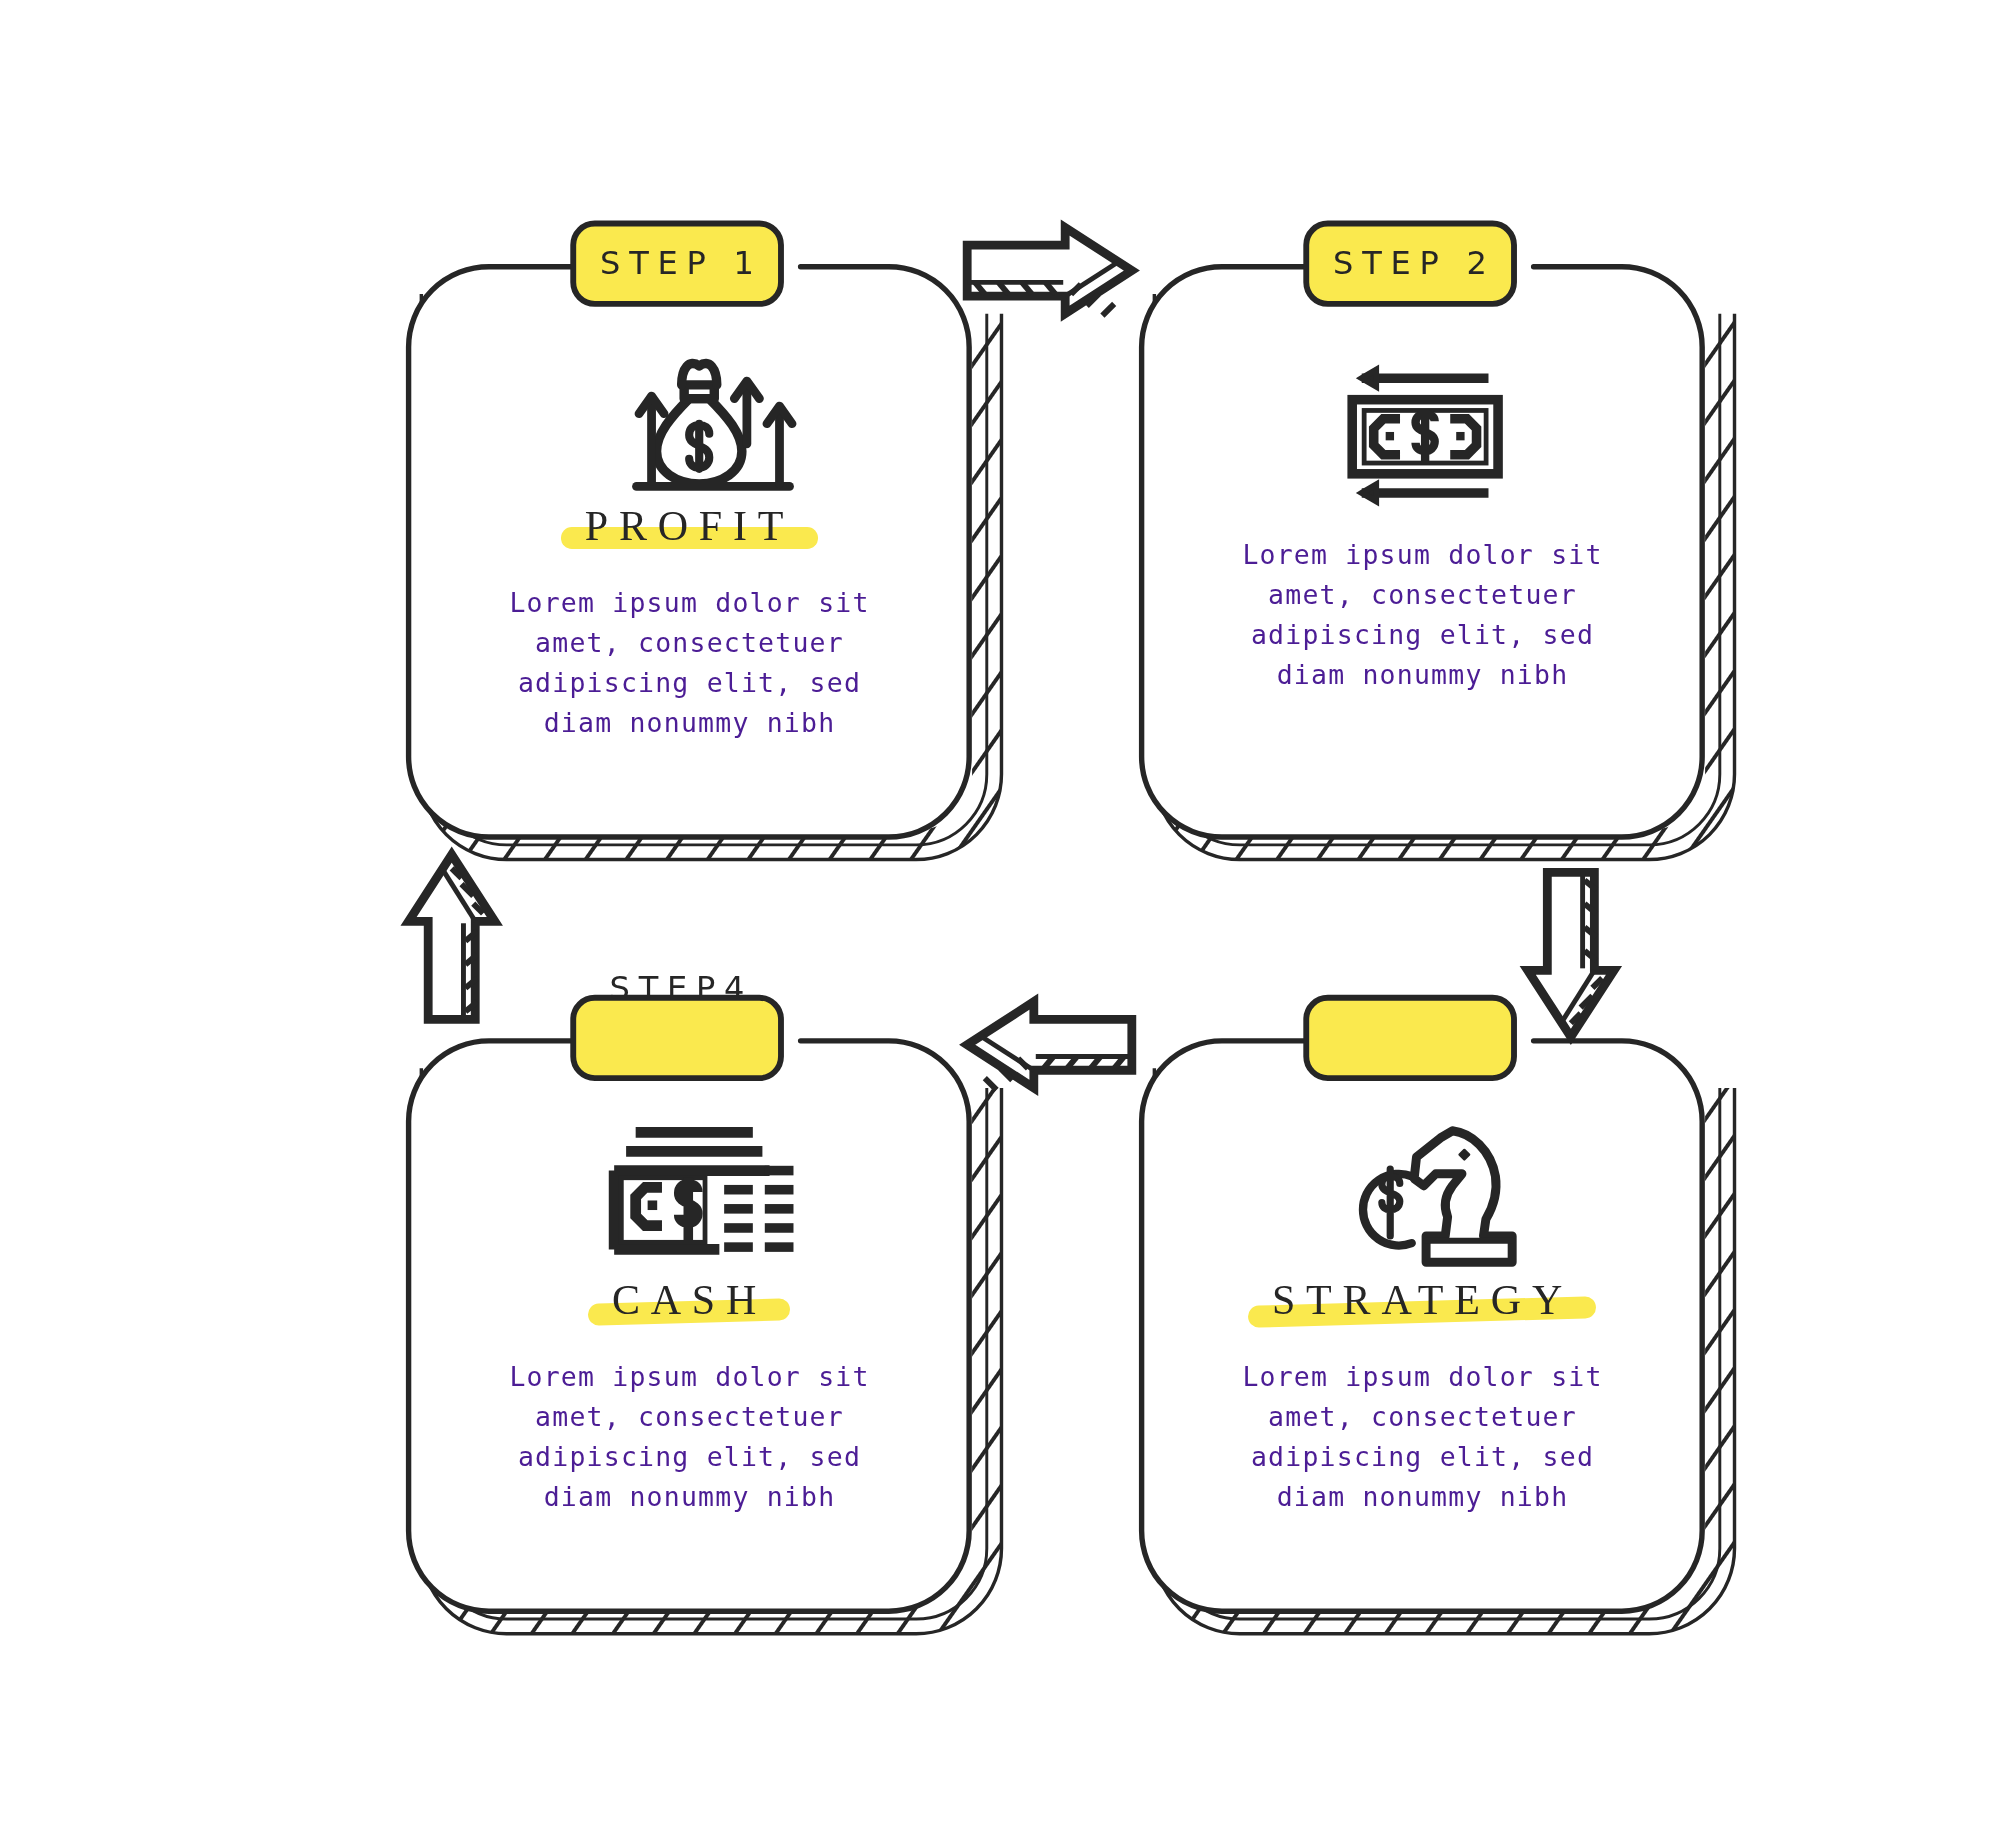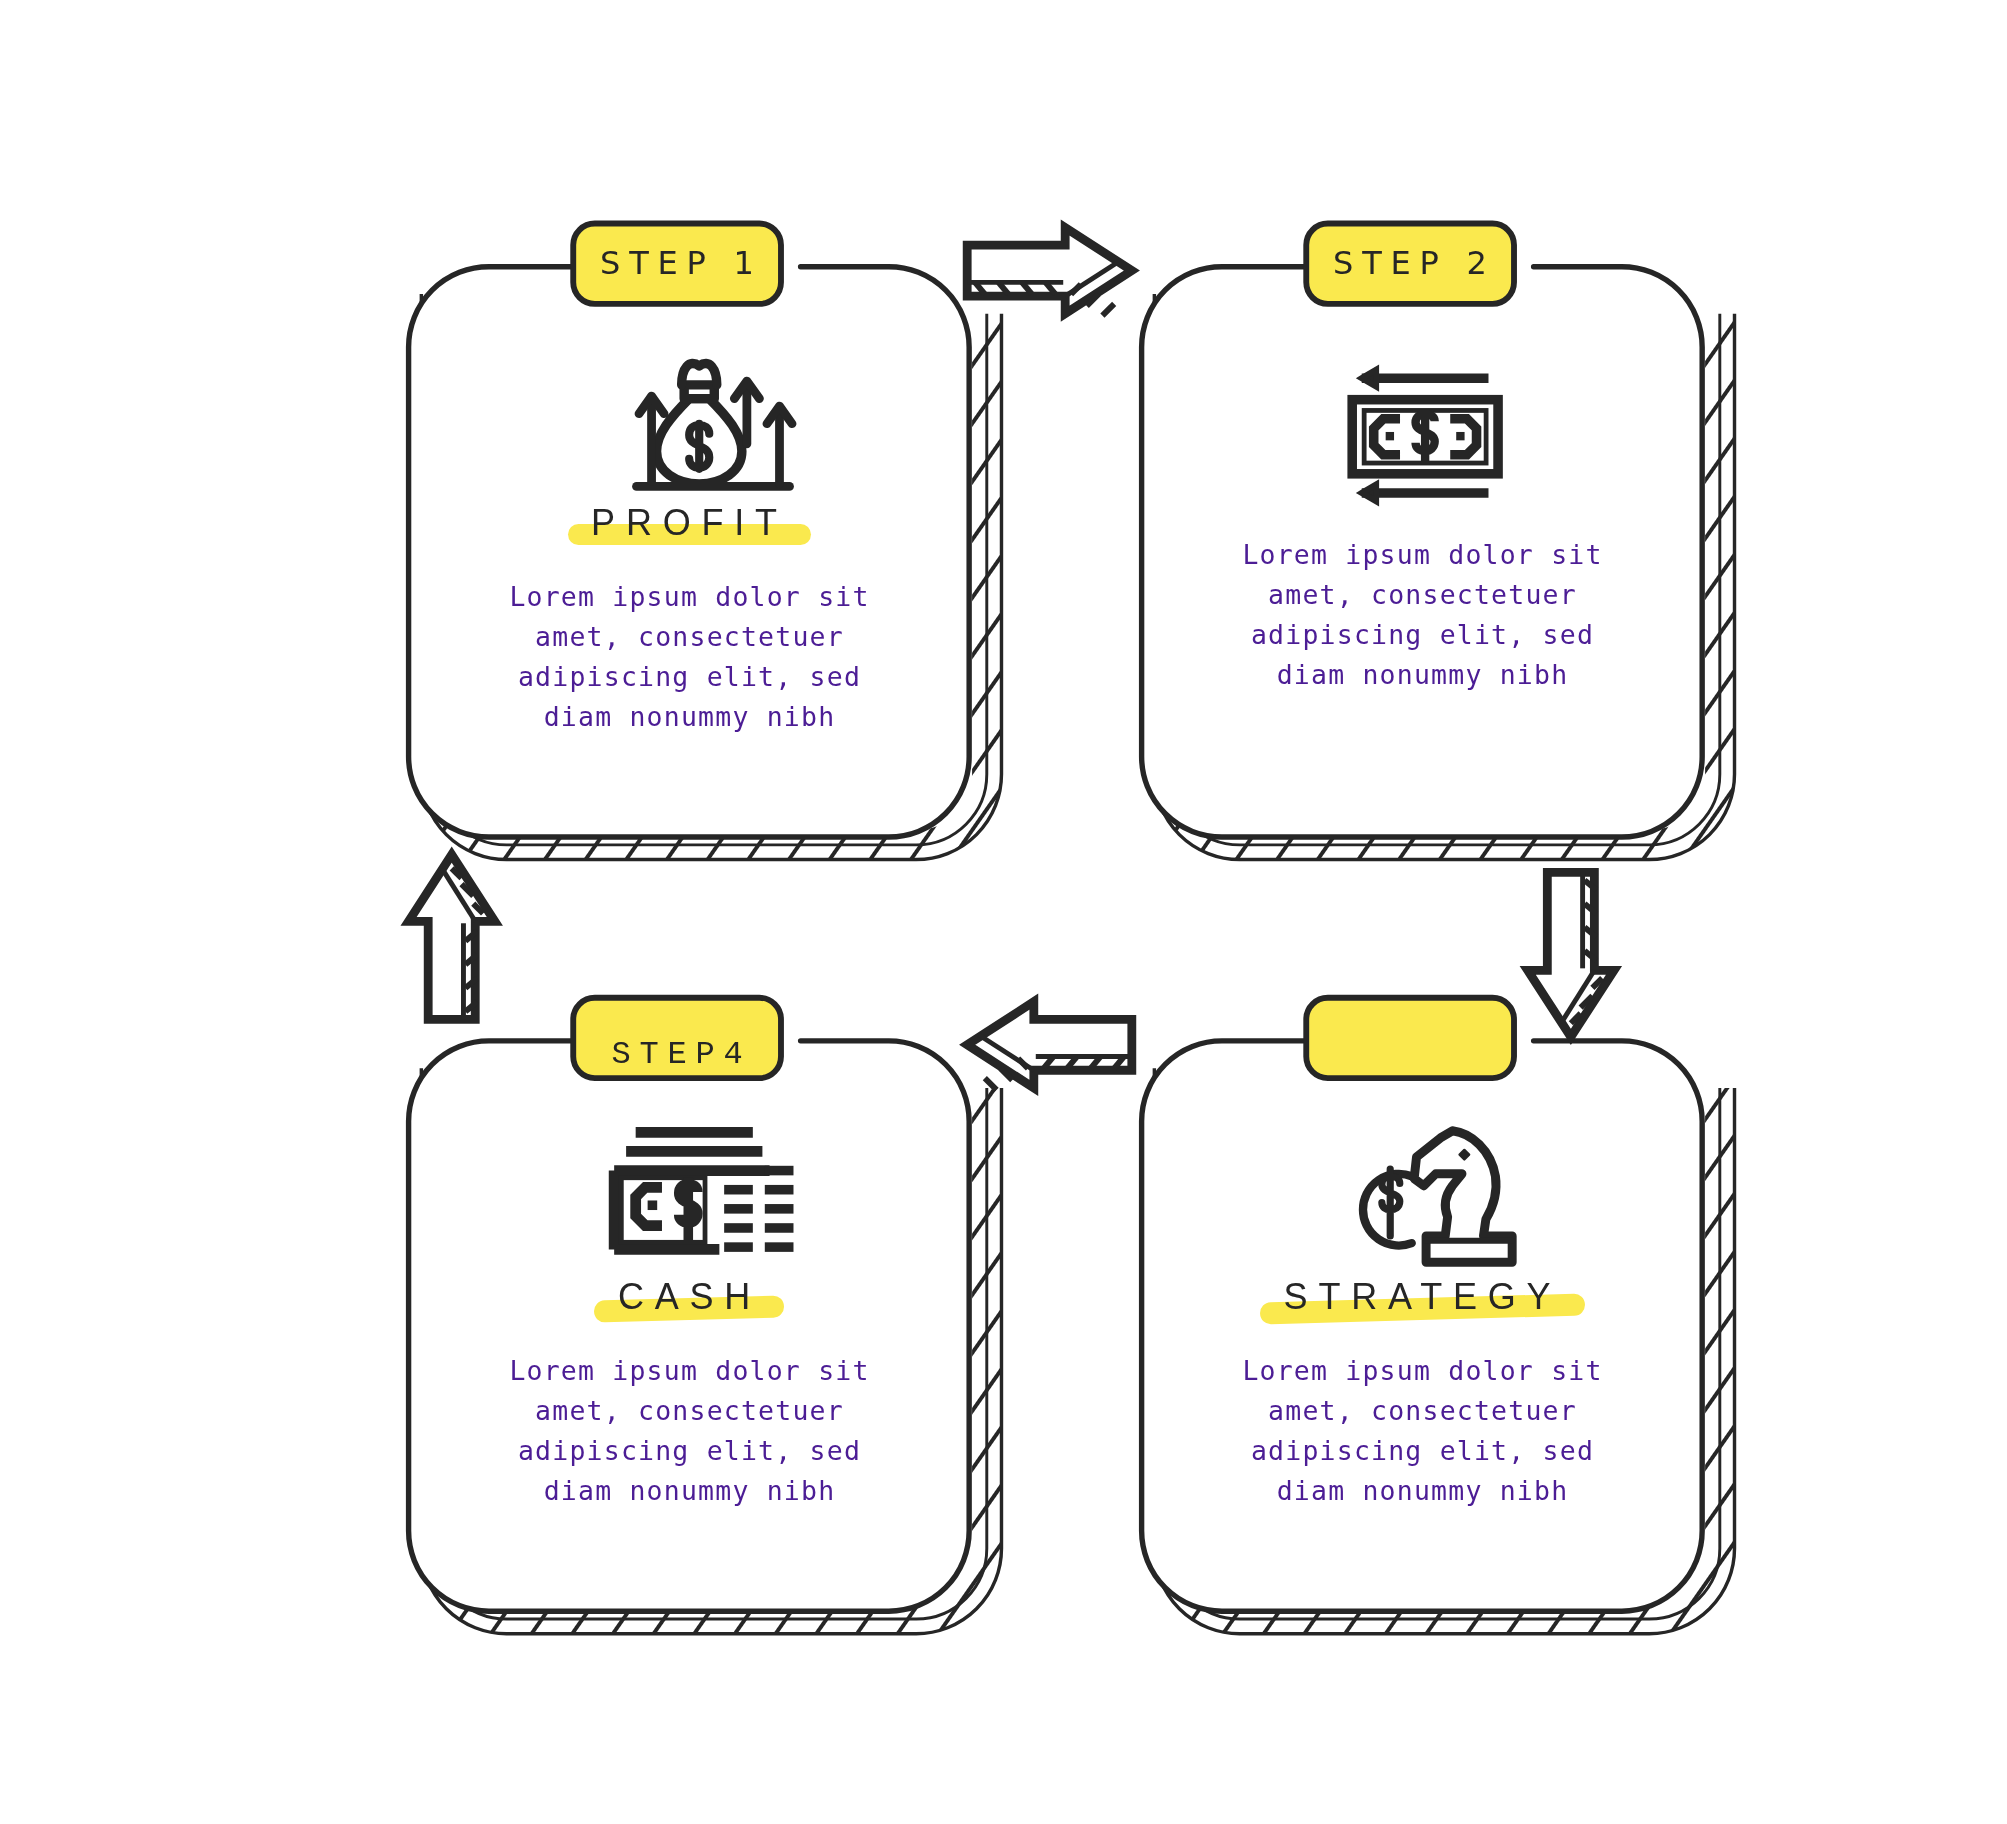--- a/index.html
+++ b/index.html
@@ -41,22 +41,22 @@
     top:52%;
     height:21.6px;
     background:#FAE94E;
     border-radius:10.8px;
     z-index:0;
     transform-origin:center;
   }
   .hl.tilt{ transform:rotate(-1.6deg); }
   .title-txt{
     position:relative;z-index:1;
-    font-family:Liberation Sans, sans-serif;
-    font-size:36px;
+    font-family:Liberation Serif, serif;
+    font-size:42px;
     letter-spacing:10.8px;
     text-indent:10.8px;
     color:#262626;
     white-space:nowrap;
   }
   .body-txt{
     margin-top:33px;
     font-family:"DejaVu Sans Mono","DejaVu Sans",monospace;
     font-size:26.5px;
     line-height:40px;
@@ -279,21 +279,21 @@
         <line x1="436" y1="914" x2="424" y2="902"></line>
         <line x1="424" y1="896" x2="414" y2="886"></line>
       </g>
       <line x1="426" y1="1040" x2="426" y2="942" stroke="#262626" stroke-width="5"></line>
       <line x1="438" y1="940" x2="404" y2="886" stroke="#262626" stroke-width="5"></line>
     </g>
   </svg>
 
   <div class="badge-label" style="left:527px;top:223px;width:208px;height:80px;">STEP 1</div>
   <div class="badge-label" style="left:1260px;top:223px;width:208px;height:80px;">STEP 2</div>
-  <div class="badge-label" style="left:527px;top:1014px;width:208px;height:80px;font-family:Liberation Mono, monospace;">STEP4</div>
+  <div class="badge-label" style="left:527px;top:948px;width:208px;height:80px;">STEP4</div>
 
   <div class="card-text" style="left:363px;top:502px;width:561px;">
     <div class="title-wrap">
       <span class="hl"></span>
       <span class="title-txt">PROFIT</span>
     </div>
     <div class="body-txt">Lorem ipsum dolor sit
 amet, consectetuer
 adipiscing elit, sed
 diam nonummy nibh</div>

